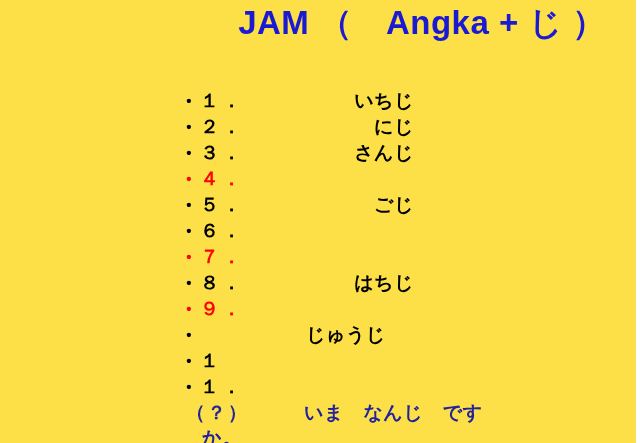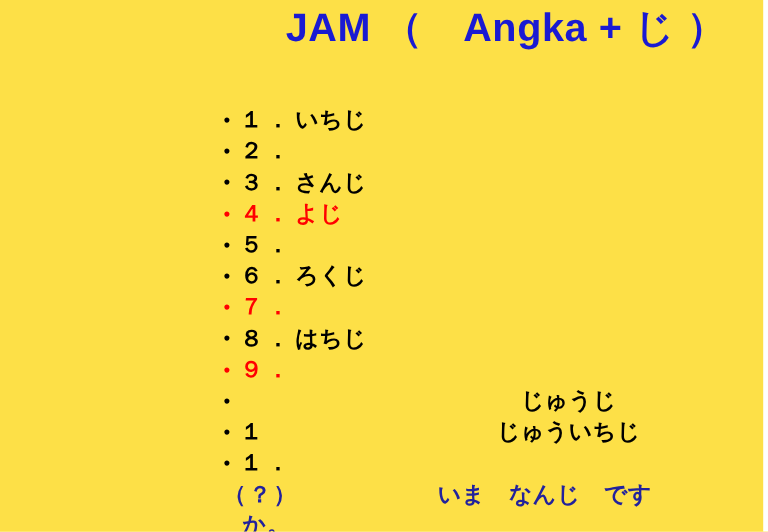--- a/index.html
+++ b/index.html
@@ -74,30 +74,29 @@
     letter-spacing: 3px;
   }
   .kana {
     position: absolute;
     top: 0;
     font-size: 19px;
     letter-spacing: 0.5px;
   }
   
   .kana.right {
-    left: 246px;
+    left: 234px;
     width: 180px;
-    text-align: left;
+    text-align: right;
   }
   
   .kana.left {
     left: 306px;
     width: 280px;
-    text-align: center;
-    margin-left: 28px;
+    text-align: left;
   }
 
   
   .qrow {
     position: relative;
     font-size: 19px;
     font-weight: bold;
     color: #22229c;
     line-height: 25px;
     height: 50px;
@@ -113,21 +112,21 @@
   .qlabel .q-second {
     display: block;
     padding-left: 16px;
     letter-spacing: 1px;
   }
   .qtext {
     position: absolute;
     left: 304px;
     top: 0;
     width: 300px;
-    text-align: center;
+    text-align: left;
     letter-spacing: 0.5px;
     white-space: pre;
   }
 </style>
 </head>
 <body>
 
 <div class="slide">
 
   <div class="title-block" style="color: rgb(26, 26, 210);">JAM （　Angka + じ ）</div>
@@ -136,43 +135,43 @@
 
     <div class="row" style="color: rgb(0, 0, 0);">
       <span class="bullet">•</span>
       <span class="num">１．</span>
       <span class="kana right">いちじ</span>
     </div>
 
     <div class="row" style="color: rgb(0, 0, 0);">
       <span class="bullet">•</span>
       <span class="num">２．</span>
+      <span class="kana right">にじ</span>
     </div>
 
     <div class="row" style="color: rgb(0, 0, 0);">
       <span class="bullet">•</span>
       <span class="num">３．</span>
       <span class="kana right">さんじ</span>
     </div>
 
     <div class="row accent" style="color: rgb(255, 0, 0);">
       <span class="bullet">•</span>
       <span class="num">４．</span>
-      <span class="kana right">よじ</span>
     </div>
 
     <div class="row" style="color: rgb(0, 0, 0);">
       <span class="bullet">•</span>
       <span class="num">５．</span>
+      <span class="kana right">ごじ</span>
     </div>
 
     <div class="row" style="color: rgb(0, 0, 0);">
       <span class="bullet">•</span>
       <span class="num">６．</span>
-      <span class="kana right">ろくじ</span>
     </div>
 
     <div class="row accent" style="color: rgb(255, 0, 0);">
       <span class="bullet">•</span>
       <span class="num">７．</span>
     </div>
 
     <div class="row" style="color: rgb(0, 0, 0);">
       <span class="bullet">•</span>
       <span class="num">８．</span>
@@ -185,21 +184,20 @@
     </div>
 
     <div class="row" style="color: rgb(0, 0, 0);">
       <span class="bullet">•</span>
       <span class="kana left">じゅうじ</span>
     </div>
 
     <div class="row" style="color: rgb(0, 0, 0);">
       <span class="bullet">•</span>
       <span class="num">１１．</span>
-      <span class="kana left">じゅういちじ</span>
     </div>
 
     <div class="row" style="color: rgb(0, 0, 0);">
       <span class="bullet">•</span>
     </div>
 
     <div class="qrow" style="color: rgb(34, 34, 156);">
       <span class="qlabel"><span>（？）</span><span class="q-second">か。</span></span>
       <span class="qtext">いま　なんじ　です</span>
     </div>

